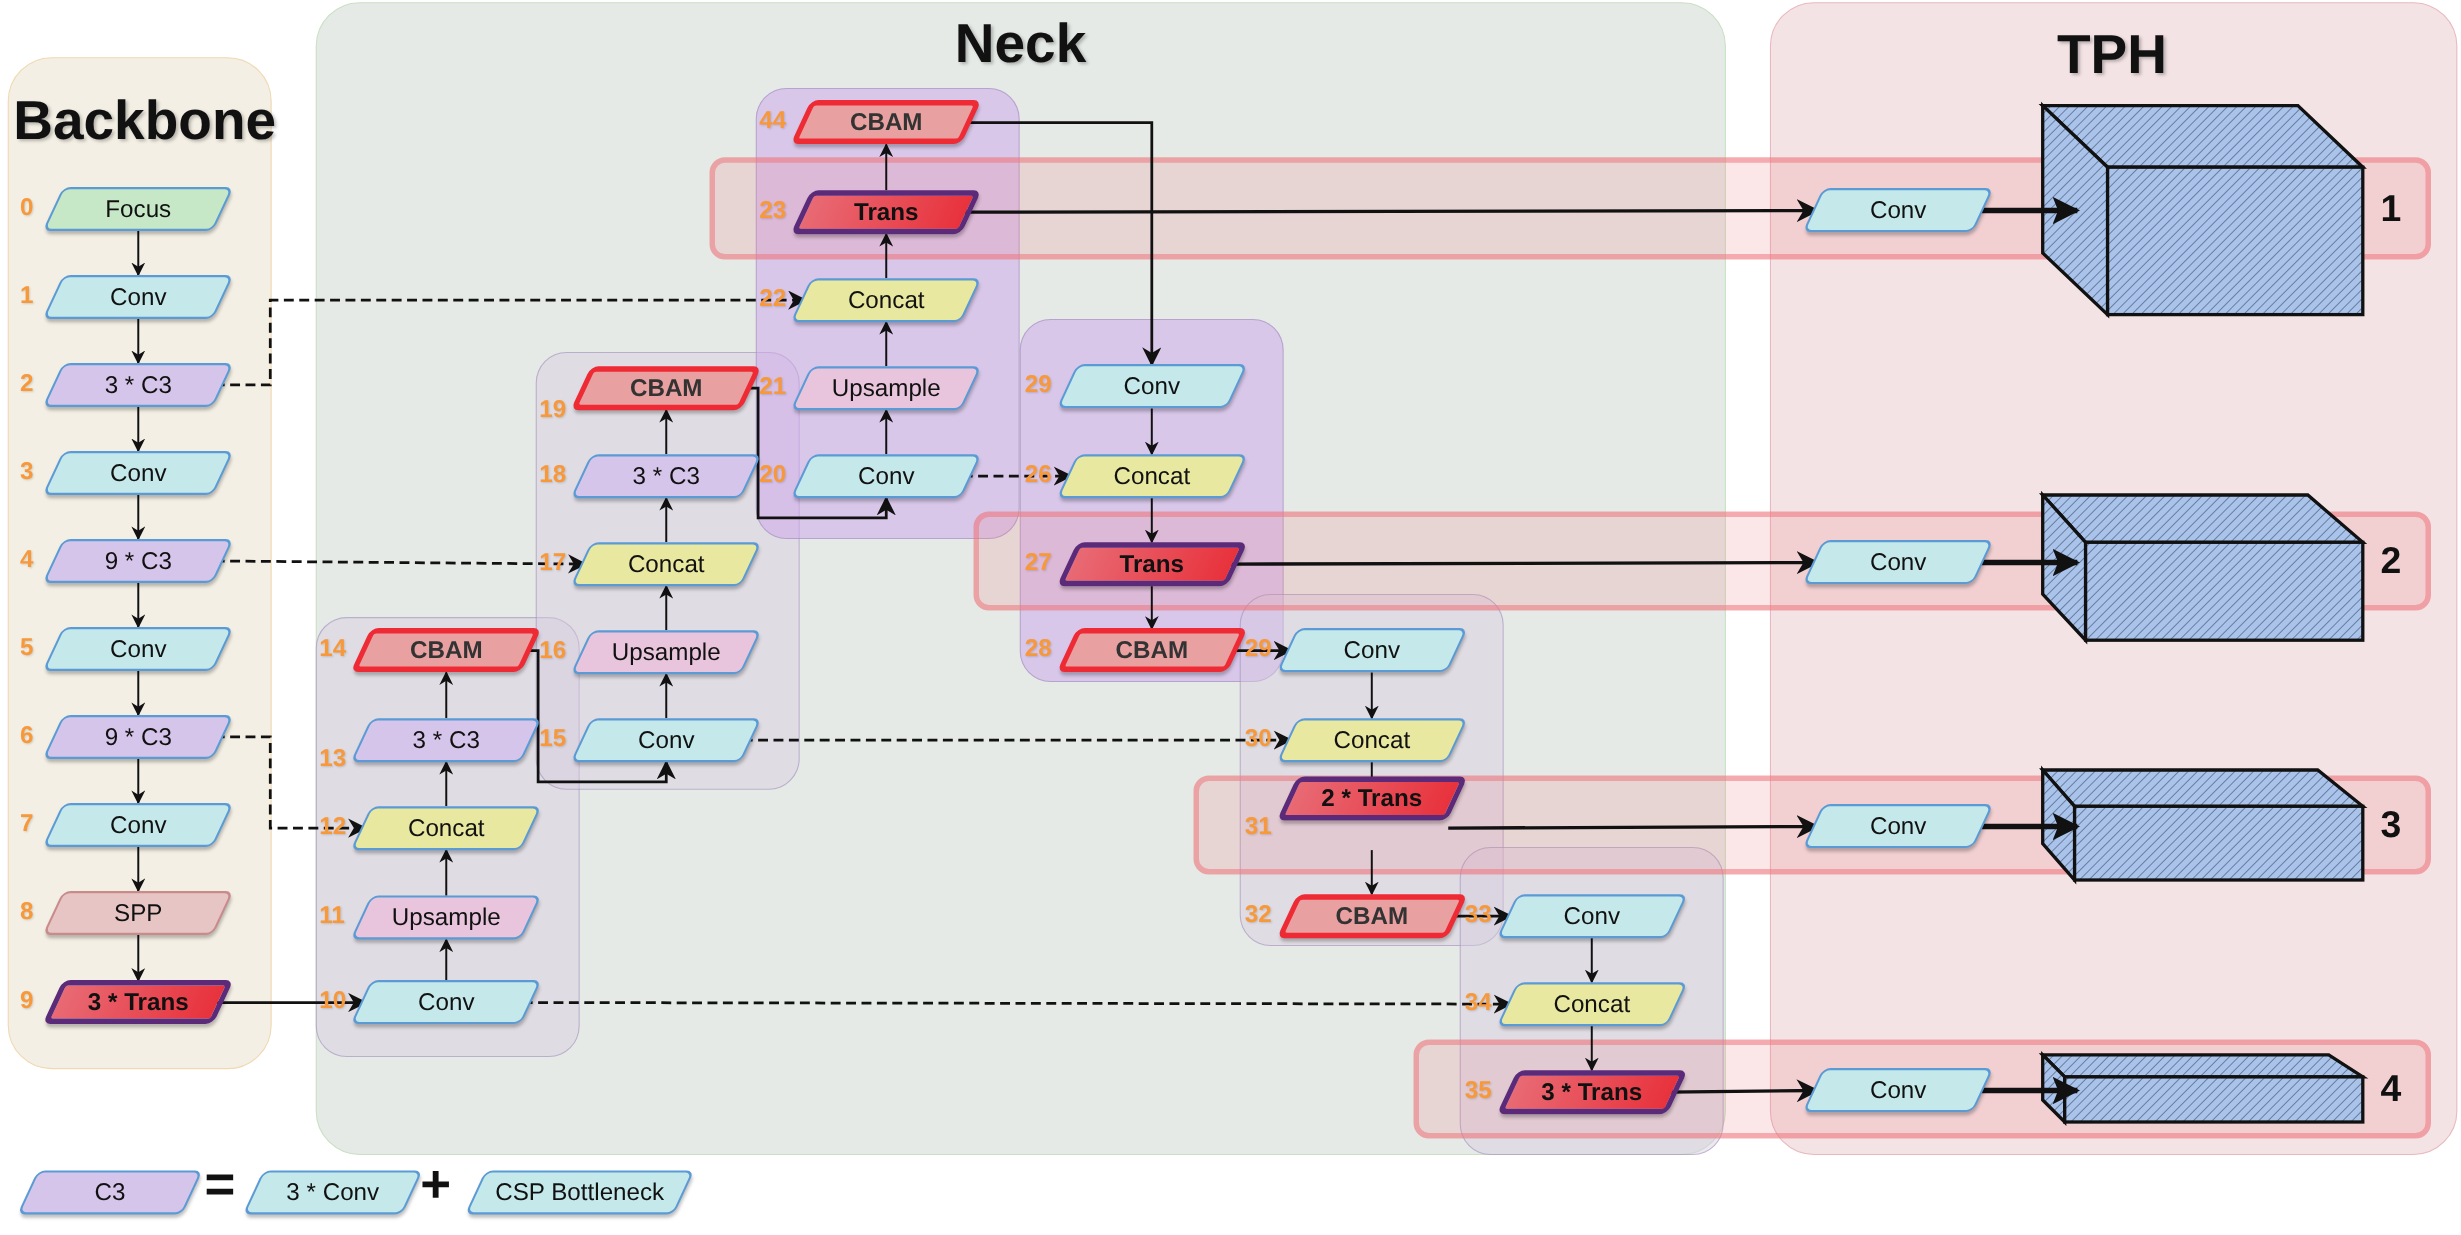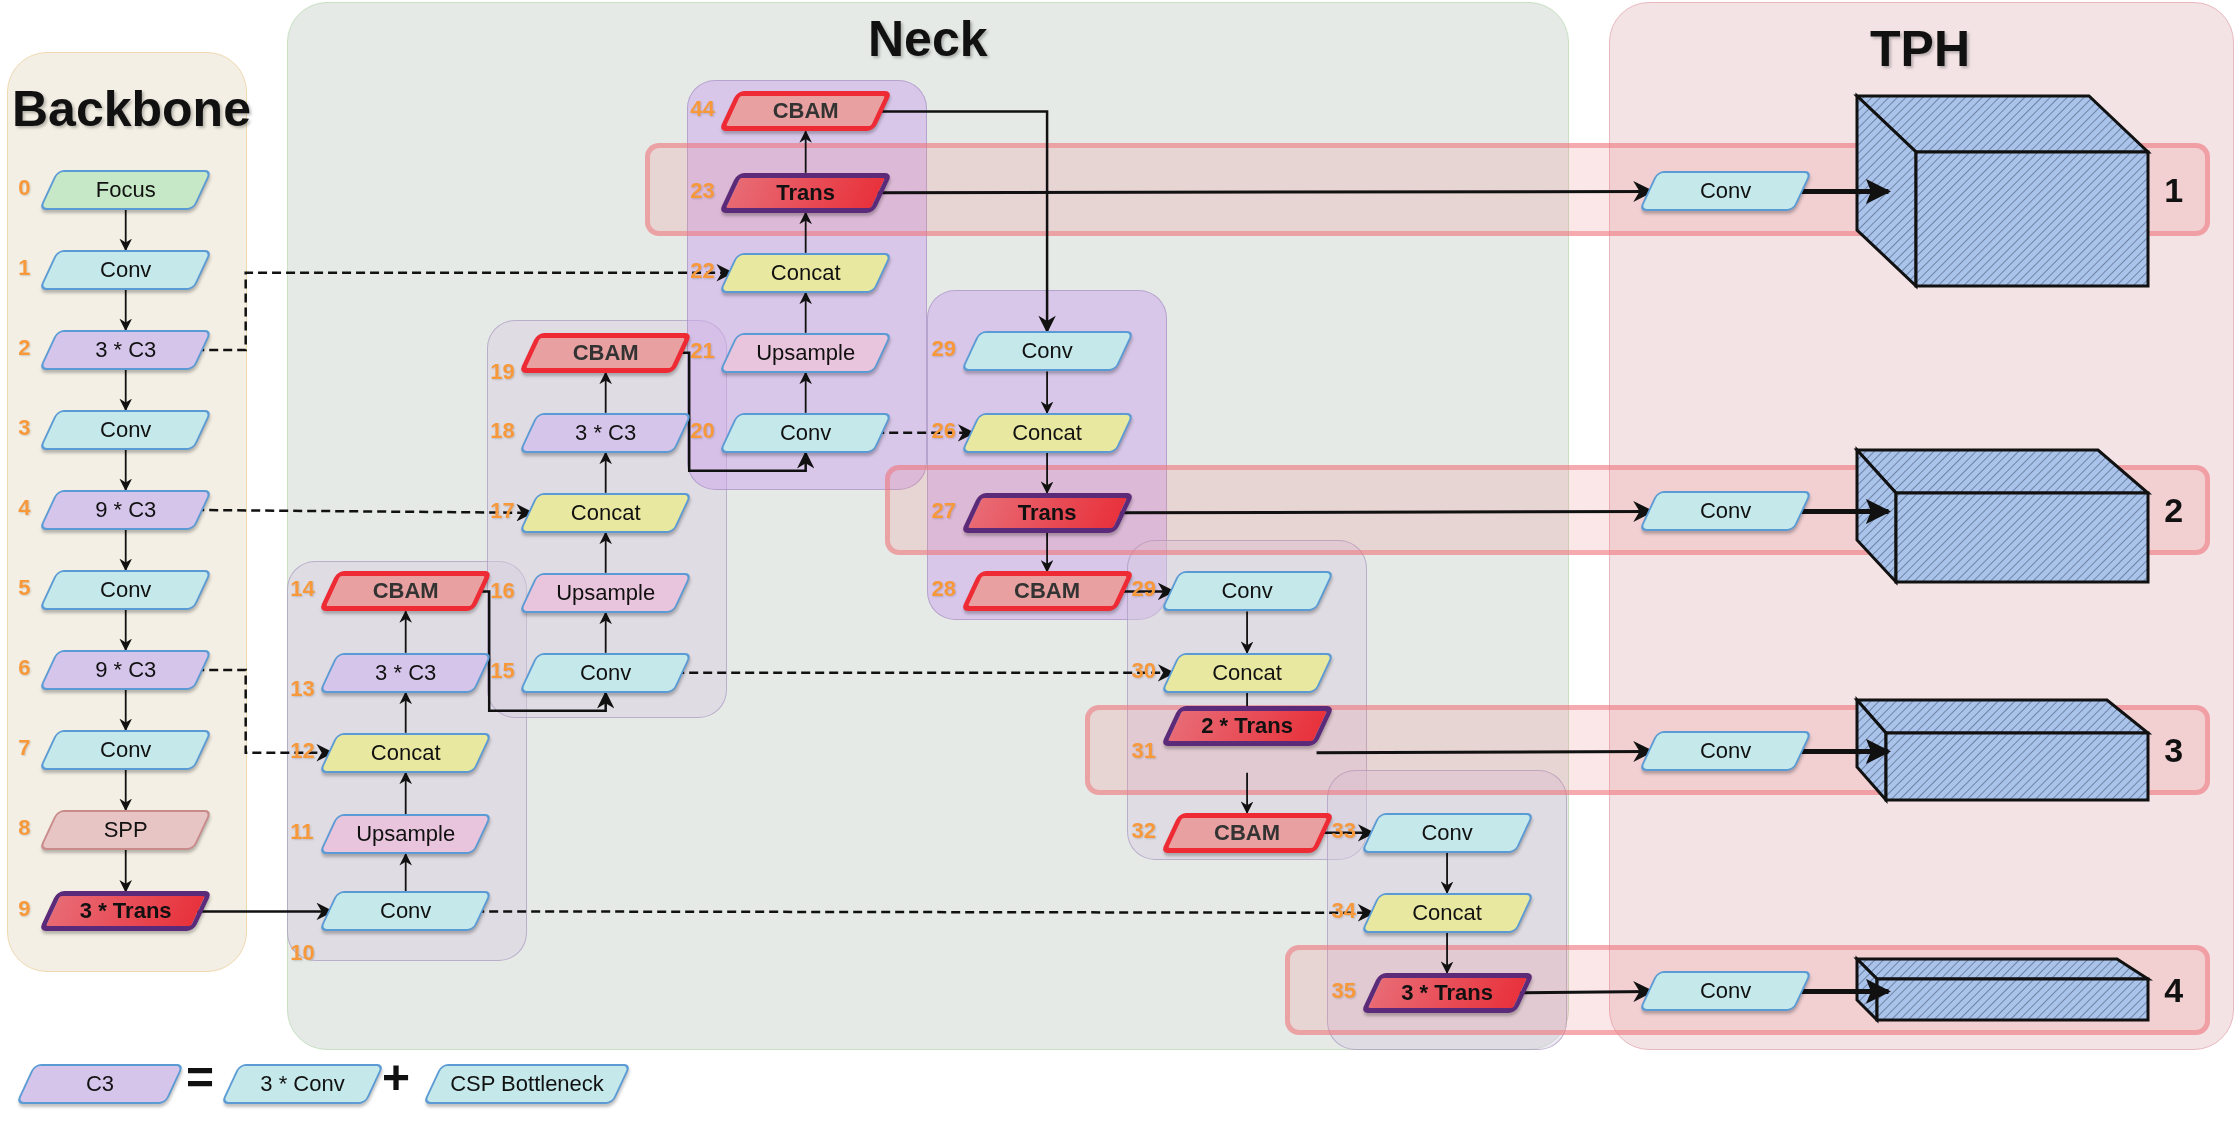--- a/index.html
+++ b/index.html
@@ -194,21 +194,21 @@
       <div class="idx" style="left: 18.208px; top: 814.958px;">8</div>
       <div class="node n-trans" style="left: 48.208px; top: 891.383px;">
         <div class="shape"></div>
         <span class="txt">3 * Trans</span>
       </div>
       <div class="idx" style="left: 18.208px; top: 896.383px;">9</div>
       <div class="node n-conv" style="left: 328.194px; top: 891.383px;">
         <div class="shape"></div>
         <span class="txt">Conv</span>
       </div>
-      <div class="idx" style="left: 290.194px; top: 896.383px; margin-top: 44px;">10</div>
+      <div class="idx" style="left: 290.194px; top: 896.383px;">10</div>
       <div class="node n-upsample" style="left: 328.194px; top: 814.244px;">
         <div class="shape"></div>
         <span class="txt">Upsample</span>
       </div>
       <div class="idx" style="left: 290.194px; top: 819.244px;">11</div>
       <div class="node n-concat" style="left: 328.194px; top: 732.819px;">
         <div class="shape"></div>
         <span class="txt">Concat</span>
       </div>
       <div class="idx" style="left: 290.194px; top: 737.819px;">12</div>

